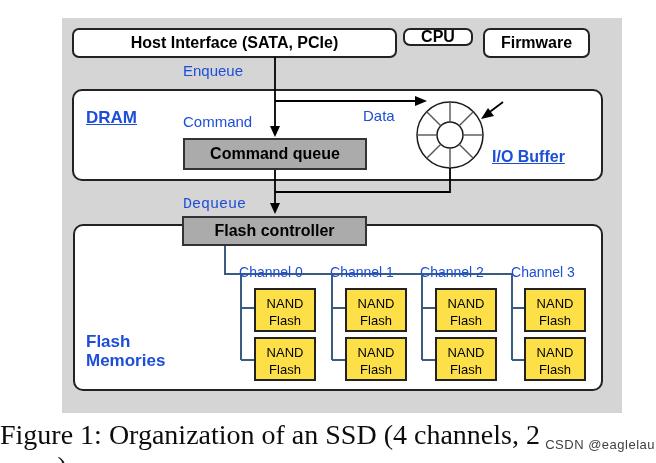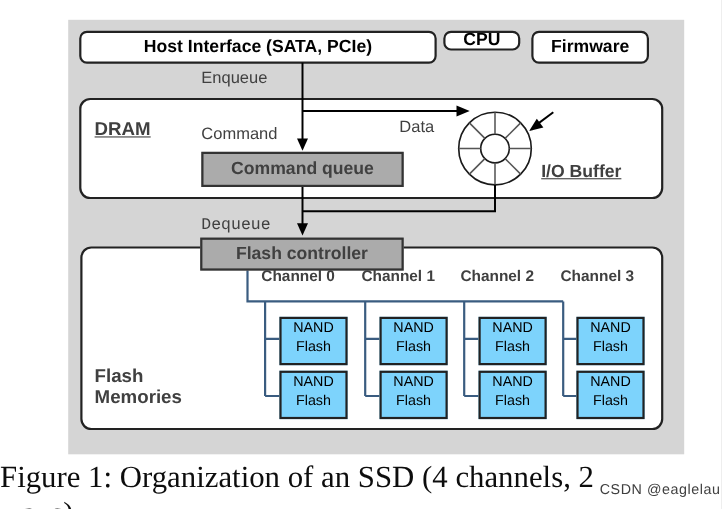--- a/index.html
+++ b/index.html
@@ -21,41 +21,41 @@
   }
   .host-box{left:72px;top:28px;width:325px;height:30px;justify-content:center;}
   .cpu-box{left:403px;top:28px;width:70px;height:18px;}
   .firmware-box{left:483px;top:28px;width:107px;height:30px;}
   .dram-box{left:72px;top:89px;width:531px;height:92px;border-radius:10px;}
   .flashmem-box{left:73px;top:224px;width:530px;height:167px;border-radius:10px;}
   
   .gray-box{
     background:#ababab;border:2px solid #333333;z-index:3;
     display:flex;align-items:center;justify-content:center;
-    font-weight:bold;font-size:16px;color:#404040;
+    font-weight:bold;font-size:16px;color:#000000;
   }
   .cmdqueue-box{left:183px;top:138px;width:184px;height:32px;}
   .flashctrl-box{left:182px;top:216px;width:185px;height:30px;}
   
   .nand-box{
-    width:62px;height:44px;background:#7dd3fc;border:2px solid #222222;z-index:3;
-    display:flex;flex-direction:column;align-items:center;justify-content:flex-start;
+    width:62px;height:44px;background:#fde047;border:2px solid #222222;z-index:3;
+    display:flex;flex-direction:column;align-items:center;justify-content:flex-end;
     font-size:13px;line-height:1.3;color:#000;
   }
   
-  .lbl{z-index:4;color:#404040;white-space:nowrap;}
+  .lbl{z-index:4;color:#1d4ed8;white-space:nowrap;}
   .lbl-plain{font-size:15px;}
   .lbl-bold{font-weight:bold;text-decoration:underline;}
   .dram-lbl{left:86px;top:108px;font-size:17px;}
   .enqueue-lbl{left:183px;top:62px;}
   .command-lbl{left:183px;top:113px;}
   .data-lbl{left:363px;top:107px;}
   .iobuffer-lbl{left:492px;top:148px;font-size:16px;}
   .dequeue-lbl{left:183px;top:196px;font-family:Liberation Mono, monospace;}
-  .channel-lbl{top:242px;width:90px;text-align:center;font-size:14px;font-weight:bold;}
+  .channel-lbl{top:264px;width:90px;text-align:center;font-size:14px;font-weight:normal;}
   .flashmem-lbl{left:86px;font-size:17px;font-weight:bold;}
   svg.overlay{left:0;top:0;z-index:2;pointer-events:none;}
   
   .caption{
     left:0;top:419px;width:604px;text-align:left;z-index:6;
     font-family:"Liberation Serif",serif;font-size:28px;color:#0d0d0d;
   }
   .watermark{
     right:1px;top:437px;z-index:5;font-size:13px;color:#404040;letter-spacing:.5px;
   }

